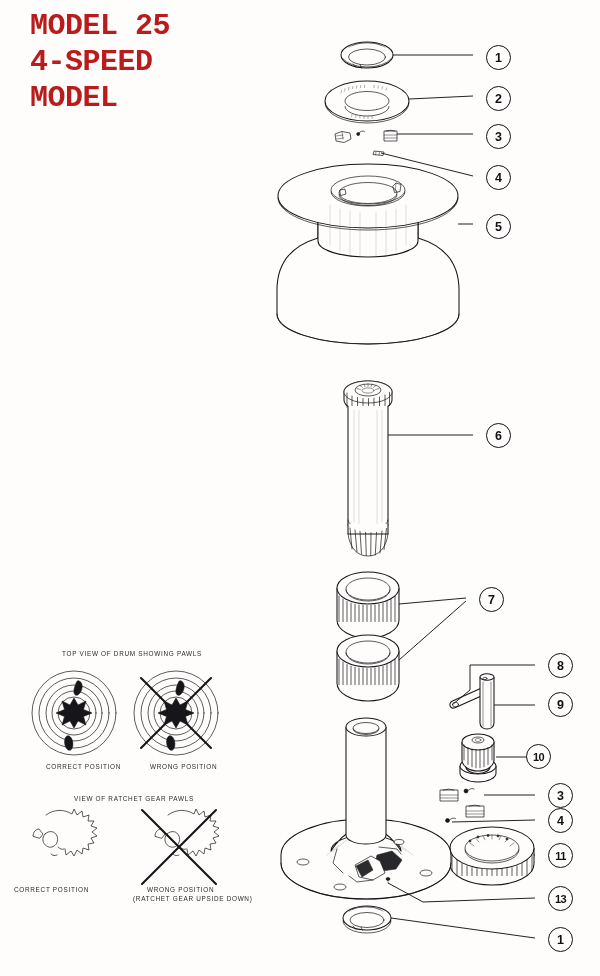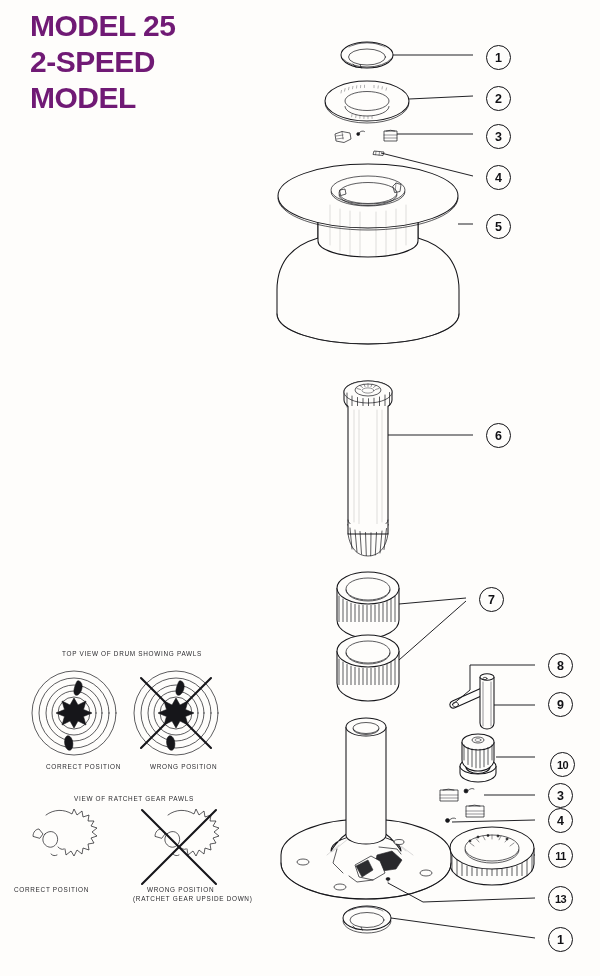--- a/index.html
+++ b/index.html
@@ -23,26 +23,26 @@
   }
   
   #title-block {
     position: absolute;
     left: 30px;
     top: 8px;
     width: 260px;
     z-index: 5;
   }
   #title-block .tline {
-    font-family: Liberation Sans, sans-serif;
+    font-family: Liberation Mono, monospace;
     font-weight: bold;
     font-size: 30px;
     line-height: 36px;
     letter-spacing: -0.5px;
-    color: #701a75;
+    color: #b91c1c;
     white-space: nowrap;
   }
   
   .inset-caption {
     position: absolute;
     font-family: "Liberation Sans", sans-serif;
     font-size: 6.4px;
     letter-spacing: 0.7px;
     color: #2a2a2e;
     white-space: nowrap;
@@ -434,21 +434,21 @@
         <path class="lnT" d="M173,854 c2,2 4,2 6,1"></path>
 
         <path class="ln" style="stroke-width:2.1" d="M142,810 L216,884"></path>
         <path class="ln" style="stroke-width:2.1" d="M216,810 L142,884"></path>
       </g>
     </g>
   </svg>
 
   <div id="title-block">
     <div class="tline">MODEL 25</div>
-    <div class="tline">2-SPEED</div>
+    <div class="tline">4-SPEED</div>
     <div class="tline">MODEL</div>
   </div>
 
   <div class="inset-caption" style="left:62px; top:650px;">TOP VIEW OF DRUM SHOWING PAWLS</div>
   <div class="inset-caption" style="left:46px; top:763px;">CORRECT POSITION</div>
   <div class="inset-caption" style="left:150px; top:763px;">WRONG POSITION</div>
 
   <div class="inset-caption" style="left:74px; top:795px;">VIEW OF RATCHET GEAR PAWLS</div>
   <div class="inset-caption" style="left:14px; top:886px;">CORRECT POSITION</div>
   <div class="inset-caption" style="left:147px; top:886px;">WRONG POSITION</div>
@@ -457,21 +457,21 @@
   <div id="callout-layer">
       <div class="callout" style="left: 486px; top: 45px;">1</div>
       <div class="callout" style="left: 486px; top: 86px;">2</div>
       <div class="callout" style="left: 486px; top: 124px;">3</div>
       <div class="callout" style="left: 486px; top: 165px;">4</div>
       <div class="callout" style="left: 486px; top: 214px;">5</div>
       <div class="callout" style="left: 486px; top: 423px;">6</div>
       <div class="callout" style="left: 479px; top: 587px;">7</div>
       <div class="callout" style="left: 548px; top: 653px;">8</div>
       <div class="callout" style="left: 548px; top: 692px;">9</div>
-      <div class="callout narrow" style="left: 550px; top: 744px; margin-top: 8px;">10</div>
+      <div class="callout narrow" style="left: 526px; top: 744px;">10</div>
       <div class="callout" style="left: 548px; top: 783px;">3</div>
       <div class="callout" style="left: 548px; top: 808px;">4</div>
       <div class="callout narrow" style="left: 548px; top: 843px; text-align: center;">11</div>
       <div class="callout narrow" style="left: 548px; top: 886px;">13</div>
       <div class="callout" style="left: 548px; top: 927px;">1</div>
     </div>
 
 </div>
 
 </body></html>

